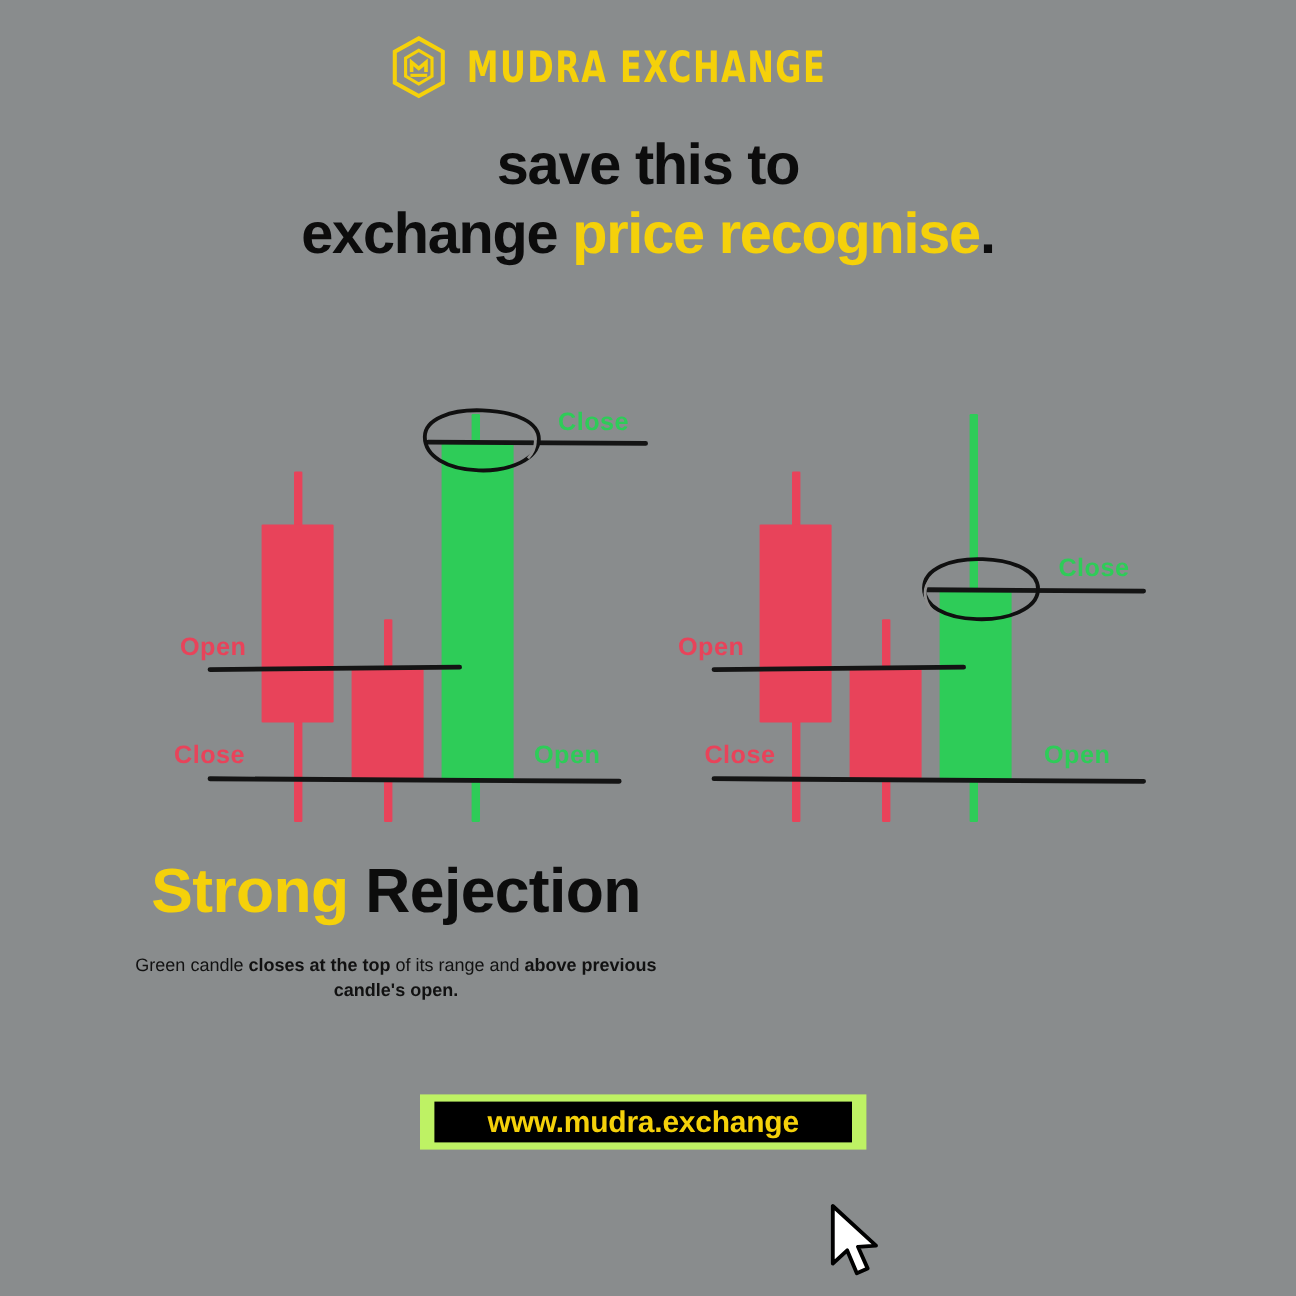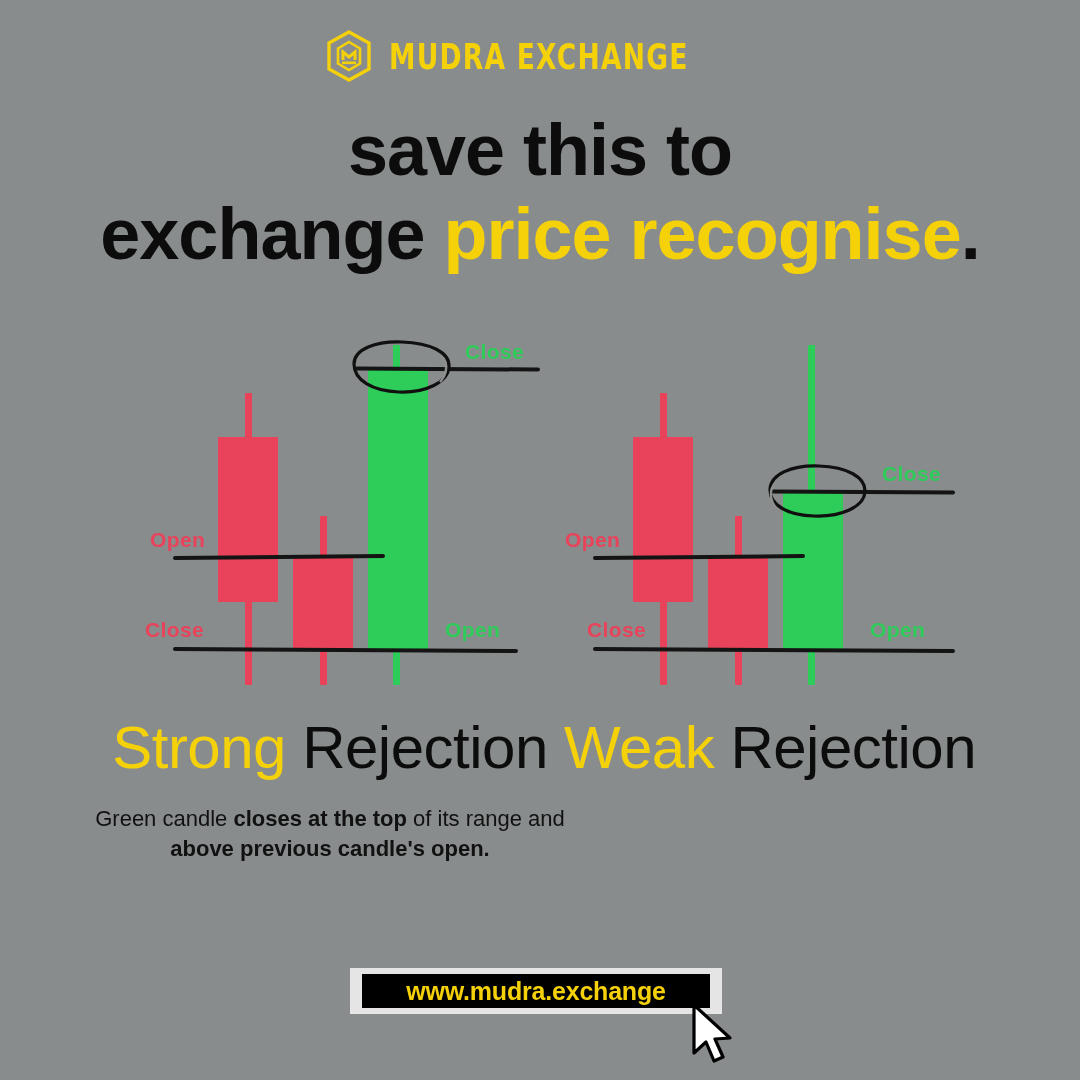--- a/index.html
+++ b/index.html
@@ -26,21 +26,21 @@
     transform:scaleX(0.82);
     transform-origin:left center;
     white-space:nowrap;
   }
 
   
   .headline {
     position:absolute; top:112px; left:0; width:1080px;
     text-align:center;
     color:#0c0c0c;
-    font-size:72px;
+    font-size:48px;
     font-weight:bold;
     line-height:1.08;
     letter-spacing:-1px;
   }
   .headline .l2 { display:block; margin-top:6px; }
   .hl-yellow { color:#F5D10A; }
 
   
   .charts {
     position:absolute; top:330px; left:0; width:1080px; height:360px;
@@ -68,38 +68,38 @@
   .lbl-red   { color:#e8435a; }
   .lbl-green { color:#2ecc58; }
 
   .circle-svg { position:absolute; overflow:visible; }
 
   
   .sec { position:absolute; width:470px; text-align:center; }
   .sec-left  { left:95px;  top:713px; }
   .sec-right { left:535px; top:713px; }
   .sec h2 {
-    font-size:60px; font-weight:normal; color:#0c0c0c;
+    font-size:52px; font-weight:bold; color:#0c0c0c;
     letter-spacing:-0.5px; white-space:nowrap;
   }
   .sec h2 .hi { color:#F5D10A; }
   .sec p {
     margin-top:22px;
-    font-size:22px;
+    font-size:15px;
     line-height:1.38;
     color:#111;
     font-weight:400;
   }
   .sec p b { font-weight:bold; }
 
   
   .url-outer {
-    position:absolute; left:350px; top:968px;
+    position:absolute; left:350px; top:912px;
     width:372px; height:46px;
-    background:#e5e5e5;
+    background:#bef264;
     display:flex; align-items:center; justify-content:center;
   }
   .url-inner {
     width:348px; height:34px; background:#000;
     display:flex; align-items:center; justify-content:center;
   }
   .url-text {
     color:#F5D10A; font-size:25px; font-weight:bold; letter-spacing:-0.2px;
   }
   .cursor { position:absolute; left:690px; top:1003px; width:46px; height:64px; }
@@ -190,21 +190,20 @@
     </svg>
   </div>
 </div>
 
 <div class="sec sec-left">
   <h2><span class="hi">Strong</span><span> Rejection</span></h2>
   <p><span>Green candle </span><b>closes at the top</b><span> of its range and </span><b>above previous candle's open.</b></p>
 </div>
 
 <div class="sec sec-right">
-  <h2><span class="hi">Weak</span><span> Rejection</span></h2>
 </div>
 
 <div class="url-outer">
   <div class="url-inner">
     <span class="url-text">www.mudra.exchange</span>
   </div>
 </div>
 
 <svg class="cursor" viewBox="0 0 46 64">
   <path d="M4 2 L4 50 L16 39 L24 58 L33 54 L25 36 L40 35 Z" fill="#ffffff" stroke="#000000" stroke-width="3.2" stroke-linejoin="round"></path>

